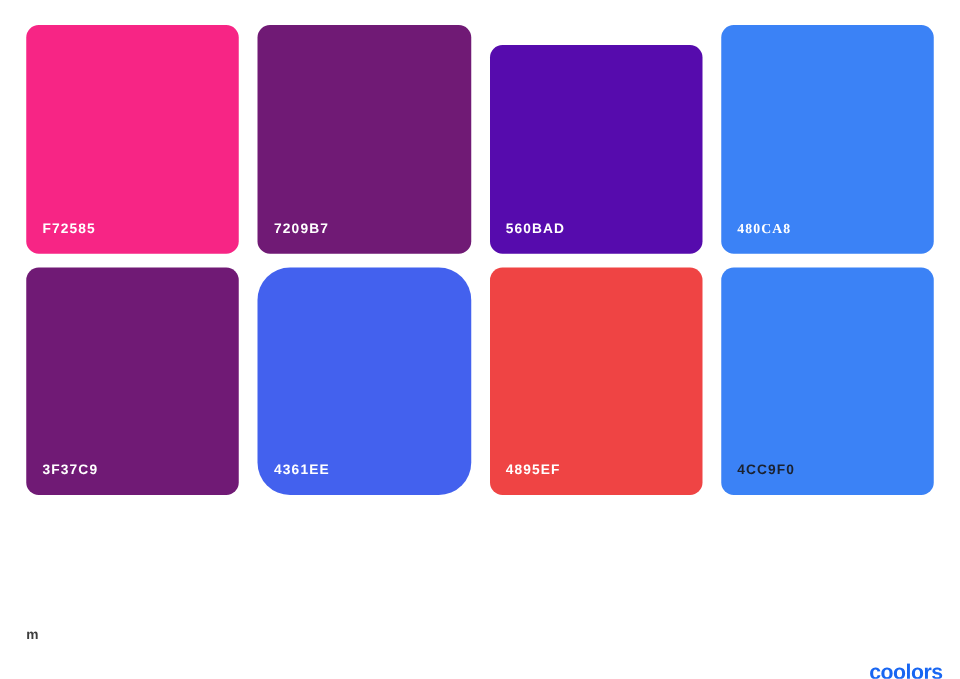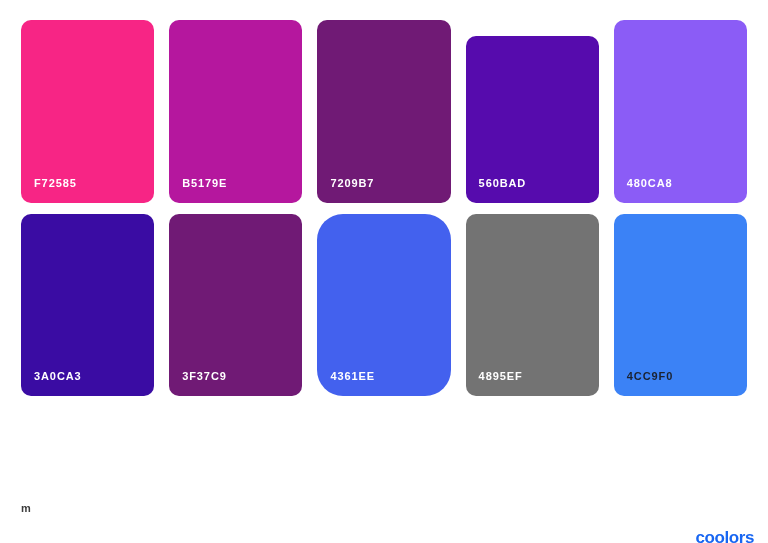--- a/index.html
+++ b/index.html
@@ -104,44 +104,38 @@
   }
 </style>
 </head>
 <body style="background: rgb(255, 255, 255);">
 
 <div class="palette-sheet">
     <div class="swatch-row">
       <div class="swatch" style="background: rgb(247, 37, 133);">
         <span class="swatch-label" style="color: rgb(255, 255, 255);">F72585</span>
       </div>
-      <div class="swatch" style="background: rgb(181, 23, 158);">
-        <span class="swatch-label" style="color: rgb(255, 255, 255);">B5179E</span>
-      </div>
       <div class="swatch" style="background: #701a75;">
         <span class="swatch-label" style="color: rgb(255, 255, 255);">7209B7</span>
       </div>
       <div class="swatch" style="background: rgb(86, 11, 173); margin-top: 16px;">
         <span class="swatch-label" style="color: rgb(255, 255, 255);">560BAD</span>
       </div>
-      <div class="swatch" style="background: #8b5cf6;">
+      <div class="swatch" style="background: #3b82f6; font-family: Liberation Serif, serif;">
         <span class="swatch-label" style="color: rgb(255, 255, 255);">480CA8</span>
       </div>
     </div>
     <div class="swatch-row">
-      <div class="swatch" style="background: rgb(58, 12, 163);">
-        <span class="swatch-label" style="color: rgb(255, 255, 255);">3A0CA3</span>
-      </div>
       <div class="swatch" style="background: #701a75;">
         <span class="swatch-label" style="color: rgb(255, 255, 255);">3F37C9</span>
       </div>
       <div class="swatch" style="background: rgb(67, 97, 238); border-radius: 26px;">
         <span class="swatch-label" style="color: rgb(255, 255, 255);">4361EE</span>
       </div>
-      <div class="swatch" style="background: #737373;">
+      <div class="swatch" style="background: #ef4444;">
         <span class="swatch-label" style="color: rgb(255, 255, 255);">4895EF</span>
       </div>
       <div class="swatch dark-text" style="background: #3b82f6;">
         <span class="swatch-label" style="color: rgb(27, 34, 48);">4CC9F0</span>
       </div>
     </div>
   </div>
 
 <div class="footer">
   <div class="user-mark" style="color: rgb(61, 61, 61);">m</div>

